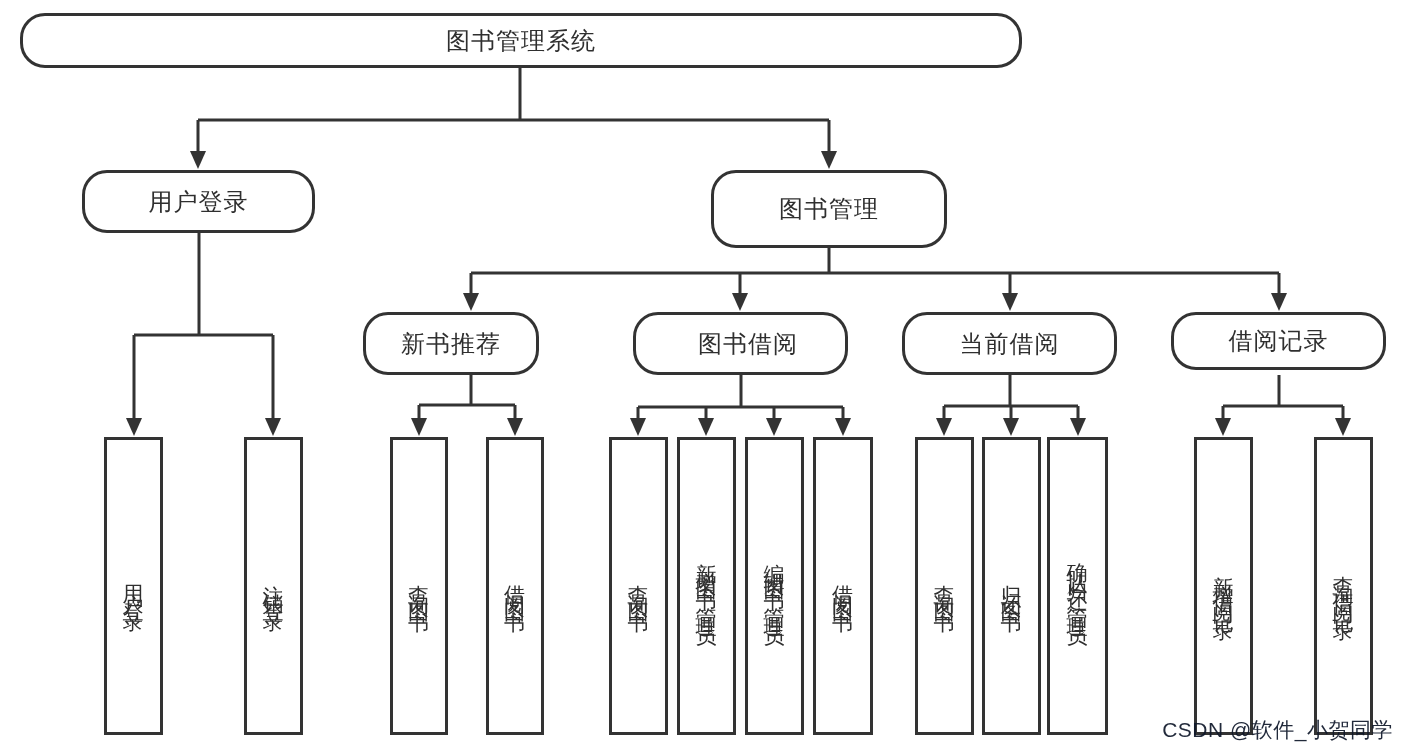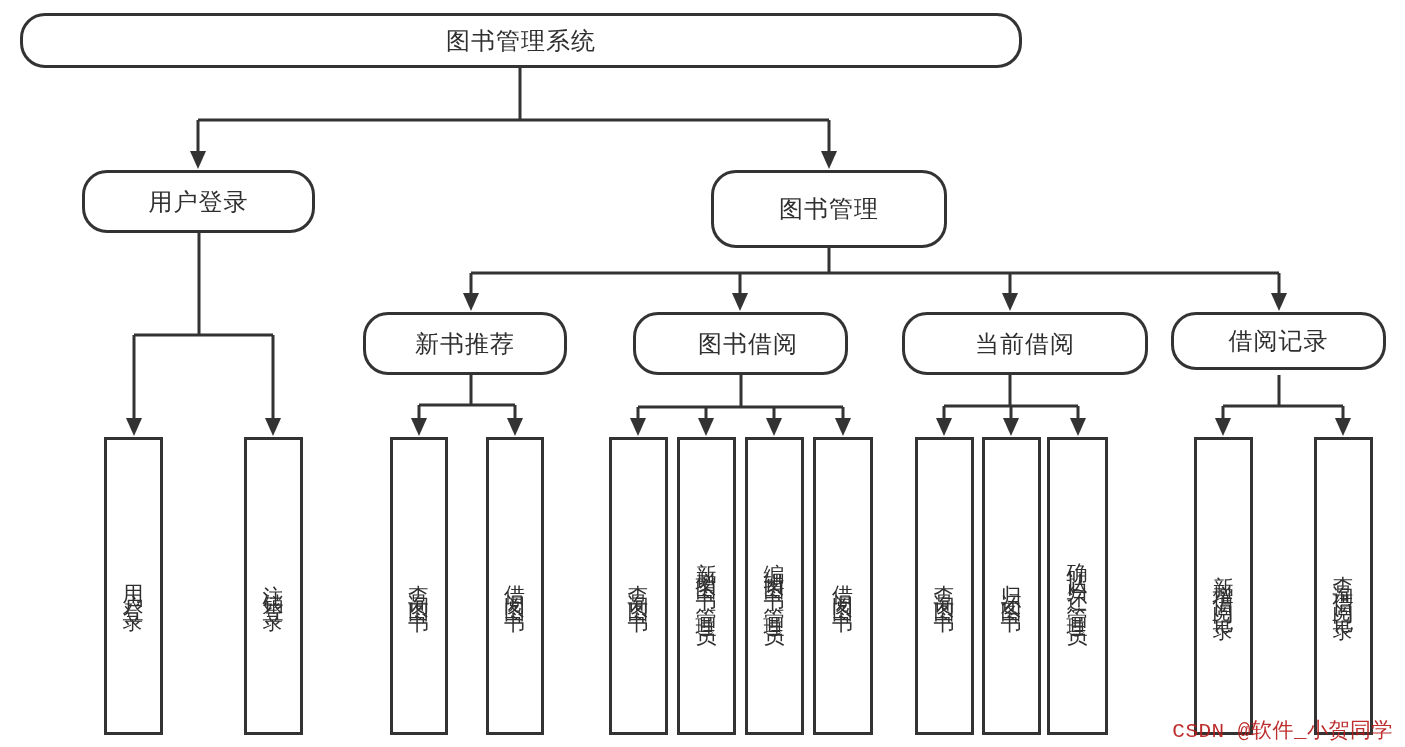--- a/index.html
+++ b/index.html
@@ -33,25 +33,24 @@
     font-size: 21px;
     letter-spacing: 9px;
     line-height: 1;
     white-space: nowrap;
   }
   .watermark {
     position: absolute;
     top: 716px;
     right: 12px;
     font-size: 21px;
-    color: #b91c1c;
+    color: #0f172a;
     opacity: 0.92;
     letter-spacing: 0.5px;
     white-space: nowrap;
-    font-family: Liberation Mono, monospace;
   }
 </style>
 </head>
 <body>
 
 <div class="canvas">
 
   <svg class="connectors" width="1405" height="747" viewBox="0 0 1405 747">
     <g stroke="#333333" stroke-width="3" fill="none">
       <path d="M520 68 V120 M198 120 H829 M198 120 V152 M829 120 V152"></path>
@@ -89,27 +88,27 @@
     <span>图书管理系统</span>
   </div>
 
   <div class="box hbox" style="left:82px; top:170px; width:233px; height:63px;">
     <span>用户登录</span>
   </div>
   <div class="box hbox" style="left:711px; top:170px; width:236px; height:78px;">
     <span>图书管理</span>
   </div>
 
-  <div class="box hbox" style="left:363px; top:312px; width:204px; height:63px;">
+  <div class="box hbox" style="left:363px; top:312px; width:176px; height:63px;">
     <span>新书推荐</span>
   </div>
   <div class="box hbox" style="left:633px; top:312px; width:215px; height:63px;padding-left:15px;">
     <span>图书借阅</span>
   </div>
-  <div class="box hbox" style="left:902px; top:312px; width:246px; height:63px;">
+  <div class="box hbox" style="left:902px; top:312px; width:215px; height:63px;">
     <span>当前借阅</span>
   </div>
   <div class="box hbox" style="left:1171px; top:312px; width:215px; height:58px;">
     <span>借阅记录</span>
   </div>
 
   <div class="box vbox" style="left:104px; top:437px; width:59px; height:298px;">
     <span class="vtext">用户登录</span>
   </div>
   <div class="box vbox" style="left:244px; top:437px; width:59px; height:298px;">

